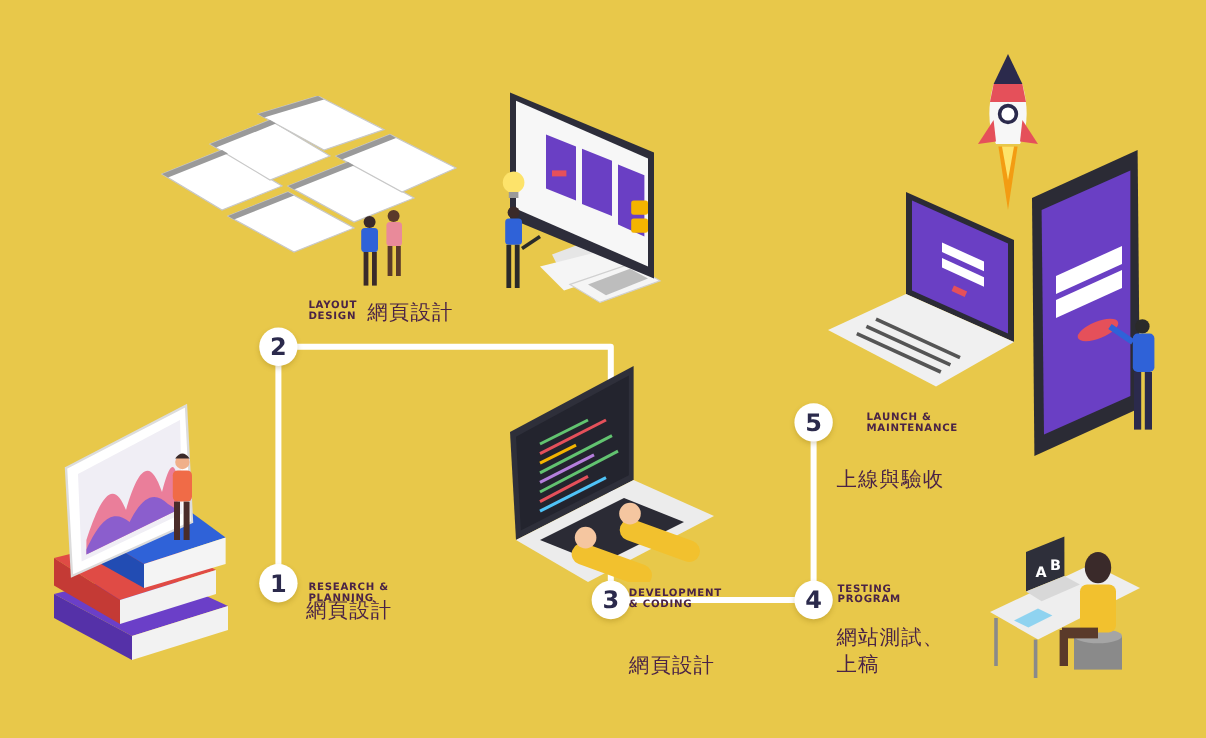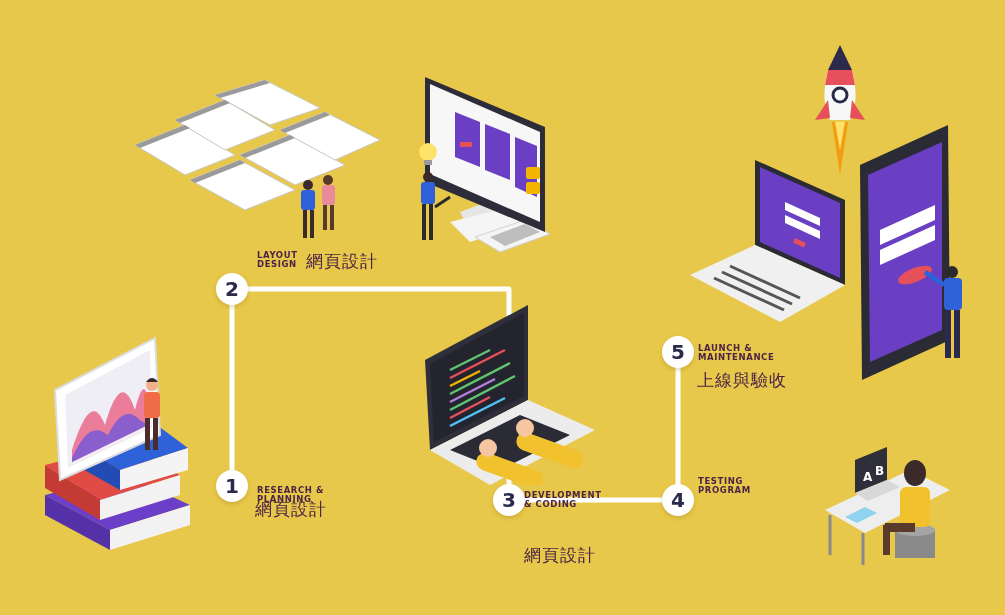--- a/index.html
+++ b/index.html
@@ -212,21 +212,23 @@
   <div class="step-en" style="left:257px;top:251px">LAYOUT
 DESIGN</div>
   <div class="step-zh" style="left:306px;top:250px">網頁設計</div>
 
   <div class="step-circle" style="left:493px;top:484px">3</div>
   <div class="step-en" style="left:524px;top:491px">DEVELOPMENT
 &amp; CODING</div>
   <div class="step-zh" style="left:524px;top:544px">網頁設計</div>
 
   <div class="step-circle" style="left:662px;top:484px">4</div>
-  <div class="step-en" style="left:698px;top:477px">TESTING
+  <div class="step-en" style="left:698px;top:487px">TESTING
 PROGRAM</div>
+  <div class="step-zh" style="left:697px;top:521px">網站測試、
+上稿</div>
 
   <div class="step-circle" style="left:662px;top:336px">5</div>
-  <div class="step-en" style="left:698px;top:344px">LAUNCH &amp;
+  <div class="step-en" style="left:722px;top:344px">LAUNCH &amp;
 MAINTENANCE</div>
-  <div class="step-zh" style="left:697px;top:369px">上線與驗收</div>
+  <div class="step-zh" style="left:697px;top:389px">上線與驗收</div>
 
 </div>
 
 </body></html>

